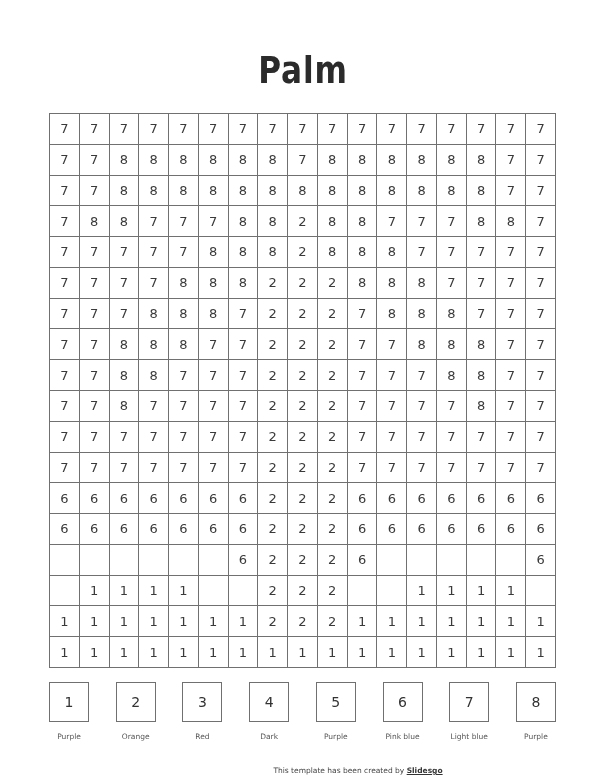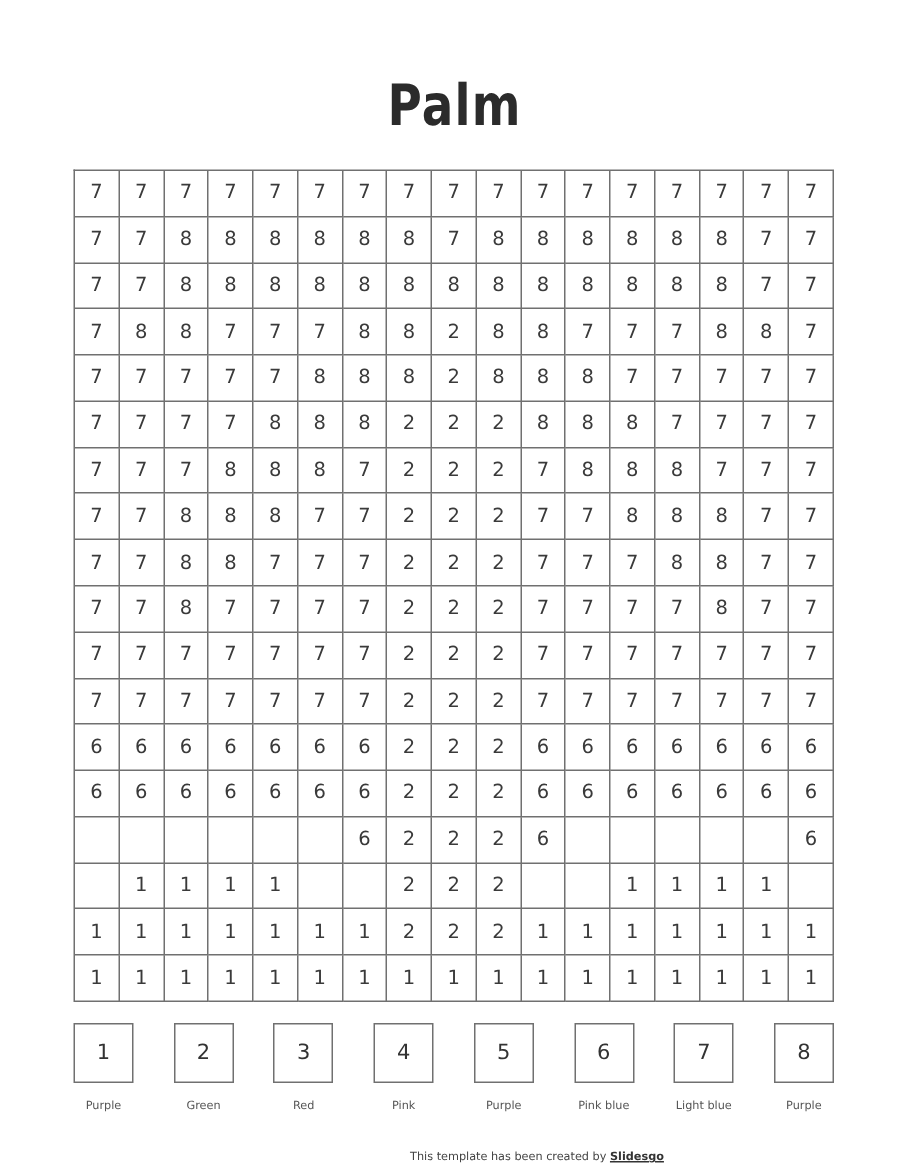--- a/index.html
+++ b/index.html
@@ -412,29 +412,29 @@
     <div class="cell">1</div>
   </div>
 
 <div class="legend" id="legend">
     <div class="legend-item">
       <div class="legend-box">1</div>
       <div class="legend-label">Purple</div>
     </div>
     <div class="legend-item">
       <div class="legend-box">2</div>
-      <div class="legend-label">Green</div>
+      <div class="legend-label">Orange</div>
     </div>
     <div class="legend-item">
       <div class="legend-box">3</div>
       <div class="legend-label">Red</div>
     </div>
     <div class="legend-item">
       <div class="legend-box">4</div>
-      <div class="legend-label">Pink</div>
+      <div class="legend-label">Dark</div>
     </div>
     <div class="legend-item">
       <div class="legend-box">5</div>
       <div class="legend-label">Purple</div>
     </div>
     <div class="legend-item">
       <div class="legend-box">6</div>
       <div class="legend-label">Pink blue</div>
     </div>
     <div class="legend-item">

